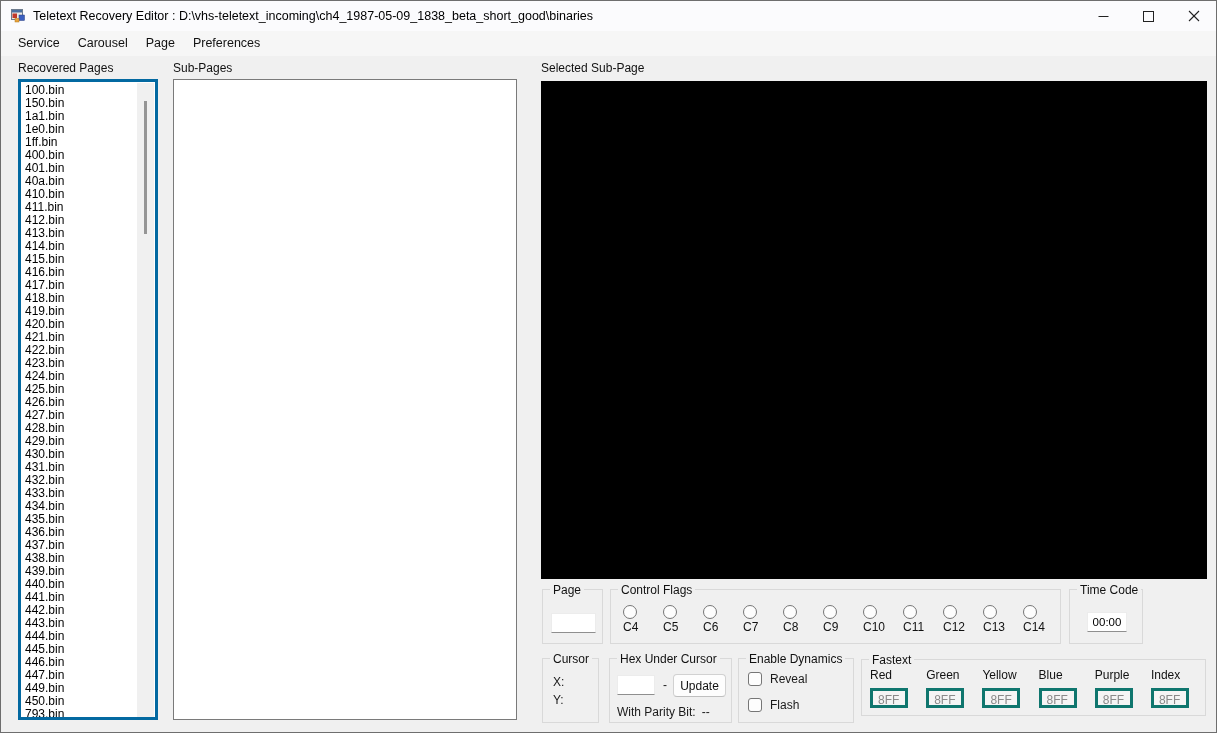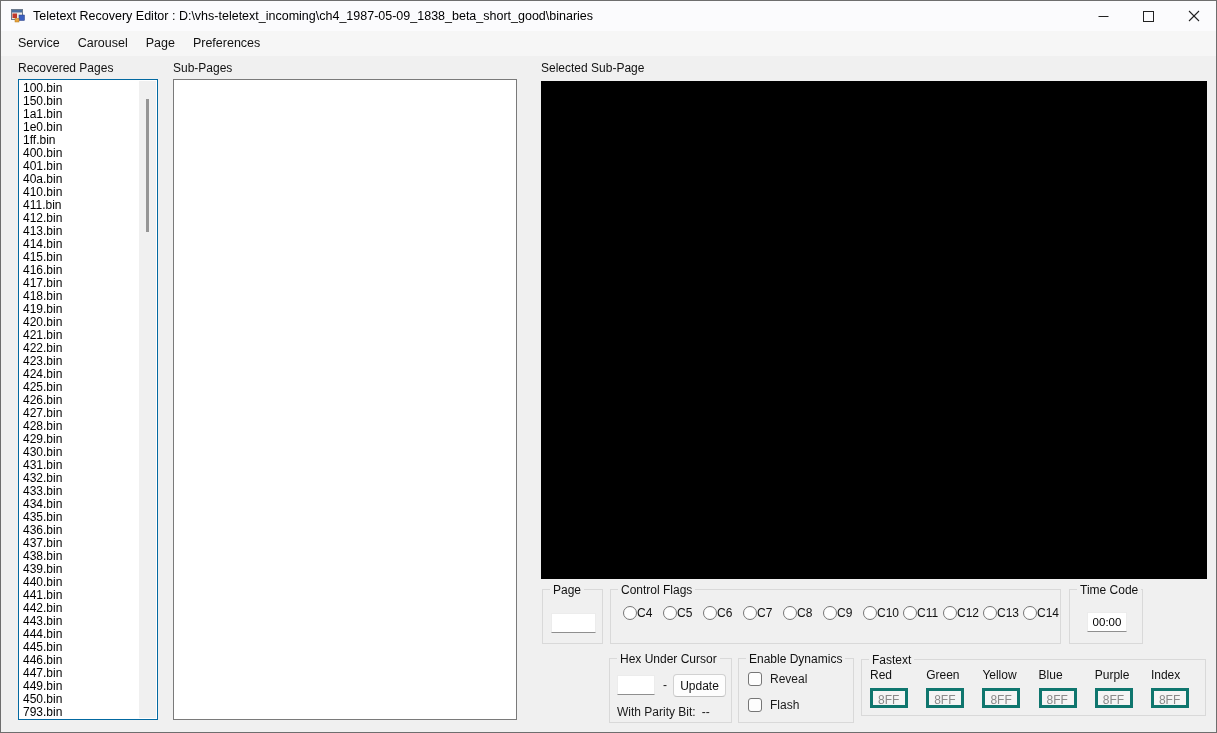--- a/index.html
+++ b/index.html
@@ -16,21 +16,21 @@
   .caption-buttons { position:absolute; right:0; top:0; height:30px; display:flex; }
   .caption-btn { width:45px; height:30px; display:flex; align-items:center; justify-content:center; cursor:default; }
   
   .menubar { position:absolute; left:0; top:30px; width:100%; height:25px; background:#f6f6f6; display:flex; align-items:center; padding-left:8px; }
   .menu-item { font-size:12.5px; color:#111; padding:0 9px; line-height:25px; }
   
   .client { position:absolute; left:0; top:55px; width:100%; height:678px; background:#f0f0f0; }
   .panel-label { position:absolute; top:5px; font-size:12px; color:#111; }
   .listbox {
     position:absolute; left:17px; top:23px; width:140px; height:641px;
-    background:#fff; border:1px solid #0369a1; overflow:hidden;
+    background:#fff; border:3px solid #0369a1; overflow:hidden;
   }
   .file-items { position:absolute; left:0; top:2px; right:18px; }
   .file-item { height:13px; line-height:13px; font-size:12px; padding-left:4px; white-space:nowrap; color:#000; }
   .scroll-track { position:absolute; top:1px; right:1px; width:17px; height:637px; background:#f0f0f0; }
   .scroll-thumb { position:absolute; left:7px; top:18px; width:3px; height:133px; background:#959595; }
   .subpages-panel {
     position:absolute; left:172px; top:23px; width:344px; height:641px;
     background:#fff; border:1px solid #7a7a7a;
   }
   .teletext-screen { position:absolute; left:540px; top:25px; width:666px; height:498px; }
@@ -47,21 +47,21 @@
   .gb-hex       { left:608px; top:602px; width:123px; height:65px; }
   .gb-dynamics  { left:737px; top:602px; width:116px; height:65px; }
   .gb-fastext   { left:860px; top:603px; width:345px; height:57px; }
   
   .textbox {
     background:#fff; border:1px solid #ececec; border-bottom:1px solid #8f8f8f;
     font-family:"Liberation Sans", sans-serif; font-size:12px; color:#000; outline:none;
   }
   .page-input { position:absolute; left:8px; top:23px; width:45px; height:20px; padding:0 4px; }
   .flags-row { position:absolute; left:12px; top:15px; display:flex; }
-  .flag-col { width:40px; display:flex; flex-direction:row; align-items:center; }
+  .flag-col { width:40px; display:flex; flex-direction:column; align-items:flex-start; }
   .radio { width:14px; height:14px; border:1px solid #767676; border-radius:50%; background:#fdfdfd; }
   .flag-label { font-size:12px; color:#111; margin-top:1px; }
   .timecode-input { position:absolute; left:17px; top:22px; width:40px; height:20px; text-align:center; font-size:11.5px; }
   .cursor-x { position:absolute; left:10px; top:16px; font-size:12px; }
   .cursor-y { position:absolute; left:10px; top:34px; font-size:12px; }
   .hex-input { position:absolute; left:7px; top:16px; width:38px; height:20px; padding:0 4px; }
   .hex-dash { position:absolute; left:53px; top:19px; font-size:12px; }
   .update-btn {
     position:absolute; left:63px; top:15px; width:53px; height:23px;
     background:#fdfdfd; border:1px solid #d1d1d1; border-bottom-color:#bfbfbf;
@@ -255,20 +255,25 @@
             <span class="flag-label">C14</span>
           </div>
         </div>
     </div>
 
     <div class="groupbox gb-timecode">
       <span class="gb-label">Time Code</span>
       <input class="textbox timecode-input" value="00:00" style="">
     </div>
 
+    <div class="groupbox gb-cursor">
+      <span class="gb-label">Cursor</span>
+      <span class="cursor-x">X:</span>
+      <span class="cursor-y">Y:</span>
+    </div>
 
     <div class="groupbox gb-hex">
       <span class="gb-label">Hex Under Cursor</span>
       <input class="textbox hex-input" value="" style="">
       <span class="hex-dash">-</span>
       <button class="update-btn">Update</button>
       <div class="parity-row">
         <span>With Parity Bit:</span><span class="parity-value">--</span>
       </div>
     </div>

